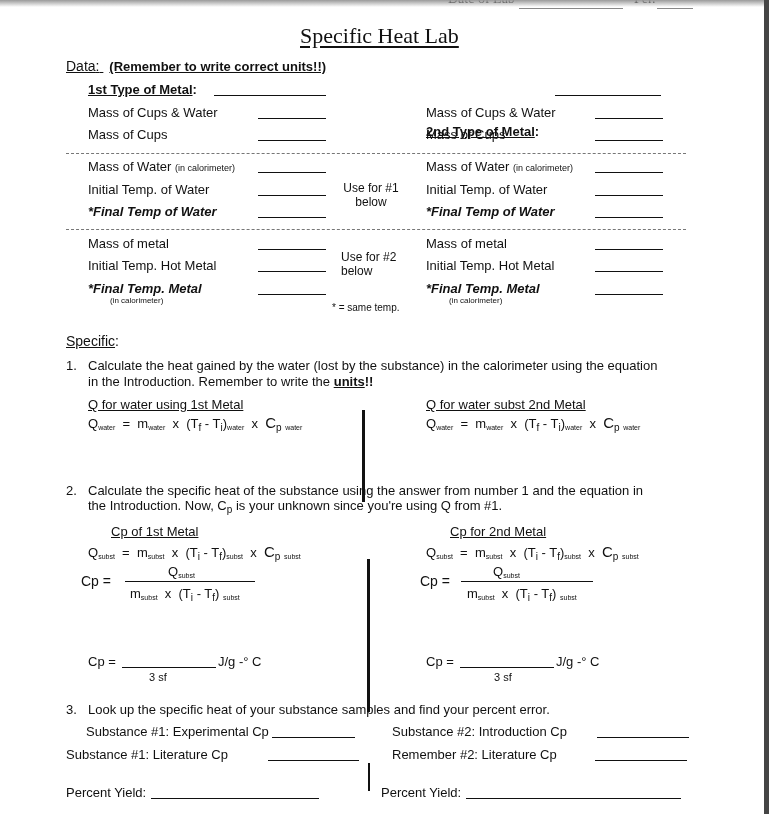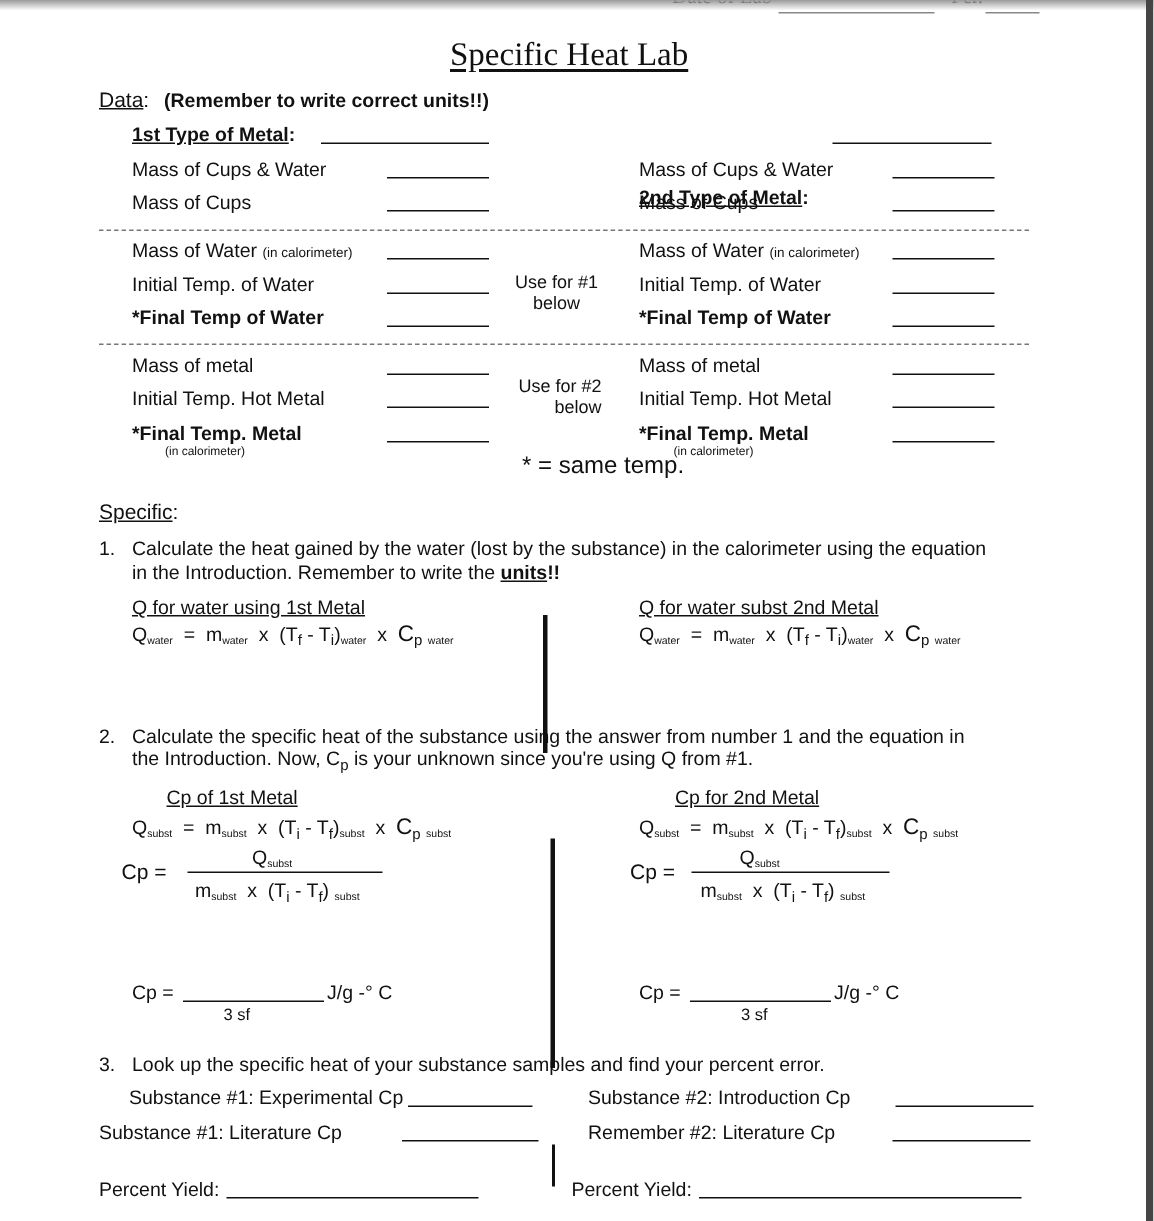--- a/index.html
+++ b/index.html
@@ -11,21 +11,21 @@
 
   
   .top-shadow { position: absolute; left: 0; top: 0; width: 769px; height: 7px;
     background: linear-gradient(#9a9a9a, rgba(255,255,255,0)); z-index: 5; }
   .scrollbar { position: absolute; right: 0; top: 0; width: 5px; height: 814px; background: #454545; z-index: 6; }
   .field-line { position: absolute; border-bottom: 1.2px solid #111; height: 0; }
 
   .title { font-size: 22px; text-decoration: underline; text-underline-offset: 3px; }
   .u { text-decoration: underline; }
   .b { font-weight: bold; }
-  .bi { font-weight: bold; }
+  .bi { font-weight: bold; font-style: italic; }
   .small { font-size: 9px; }
   .tiny { font-size: 8px; }
 
   .dash-rule { position: absolute; height: 0; border-top: 1.2px dashed #777; }
   .vbar { position: absolute; width: 3px; background: #111; }
 
   sub.s { font-size: 7px; vertical-align: -2px; }
   sub.ij { font-size: 10px; vertical-align: -3px; }
   .cpbig { font-size: 15px; }
   .frac-line { position: absolute; border-top: 1px solid #111; height: 0; }
@@ -36,21 +36,21 @@
 <div class="top-shadow"></div>
 <div class="scrollbar"></div>
 
 <div class="abs serif" style="left:448px; top:-9px; font-size:14px;">Date of Lab</div>
 <div class="field-line" style="left:519px; top:8px; width:104px; border-color:#888;"></div>
 <div class="abs serif" style="left:634px; top:-9px; font-size:14px;">Per.</div>
 <div class="field-line" style="left:657px; top:8px; width:36px; border-color:#888;"></div>
 
 <div class="abs serif title" style="left:300px; top:23px;">Specific Heat Lab</div>
 
-<div class="abs" style="left:66px; top:58px; font-size:14px;">
+<div class="abs" style="left:66px; top:58px; font-size:14px;text-decoration:underline;">
   <span class="u">Data</span><span>:</span>
   <span class="b" style="font-size:13px; margin-left:6px;">(Remember to write correct units!!)</span>
 </div>
 
 <div class="abs b" style="left:88px; top:82px;">
   <span class="u">1st Type of Metal</span><span>:</span>
 </div>
 <div class="field-line" style="left:214px; top:95px; width:112px;"></div>
 
 <div class="abs" style="left:88px; top:105px;">Mass of Cups &amp; Water</div>
@@ -78,25 +78,25 @@
 <div class="dash-rule" style="left:66px; top:229px; width:620px;"></div>
 
 <div class="abs" style="left:88px; top:236px;">Mass of metal</div>
 <div class="field-line" style="left:258px; top:249px; width:68px;"></div>
 <div class="abs" style="left:88px; top:258px;">Initial Temp. Hot Metal</div>
 <div class="field-line" style="left:258px; top:271px; width:68px;"></div>
 <div class="abs bi" style="left:88px; top:281px;">*Final Temp. Metal</div>
 <div class="field-line" style="left:258px; top:294px; width:68px;"></div>
 <div class="abs tiny" style="left:110px; top:296px;">(in calorimeter)</div>
 
-<div class="abs" style="left:341px; top:250px; font-size:12px; text-align:right; width:60px;">
+<div class="abs" style="left:341px; top:250px; font-size:12px; text-align:left; width:60px;">
   <div>Use for #2</div>
   <div>below</div>
 </div>
-<div class="abs" style="left:348px; top:302px; font-size:16px;">* = same temp.</div>
+<div class="abs" style="left:332px; top:302px; font-size:10px;">* = same temp.</div>
 
 <div class="abs b" style="left:426px; top:82px;margin-top:42px;">
   <span class="u">2nd Type of Metal</span><span>:</span>
 </div>
 <div class="field-line" style="left:555px; top:95px; width:106px;"></div>
 
 <div class="abs" style="left:426px; top:105px;">Mass of Cups &amp; Water</div>
 <div class="field-line" style="left:595px; top:118px; width:68px;"></div>
 <div class="abs" style="left:426px; top:127px;">Mass of Cups</div>
 <div class="field-line" style="left:595px; top:140px; width:68px;"></div>

